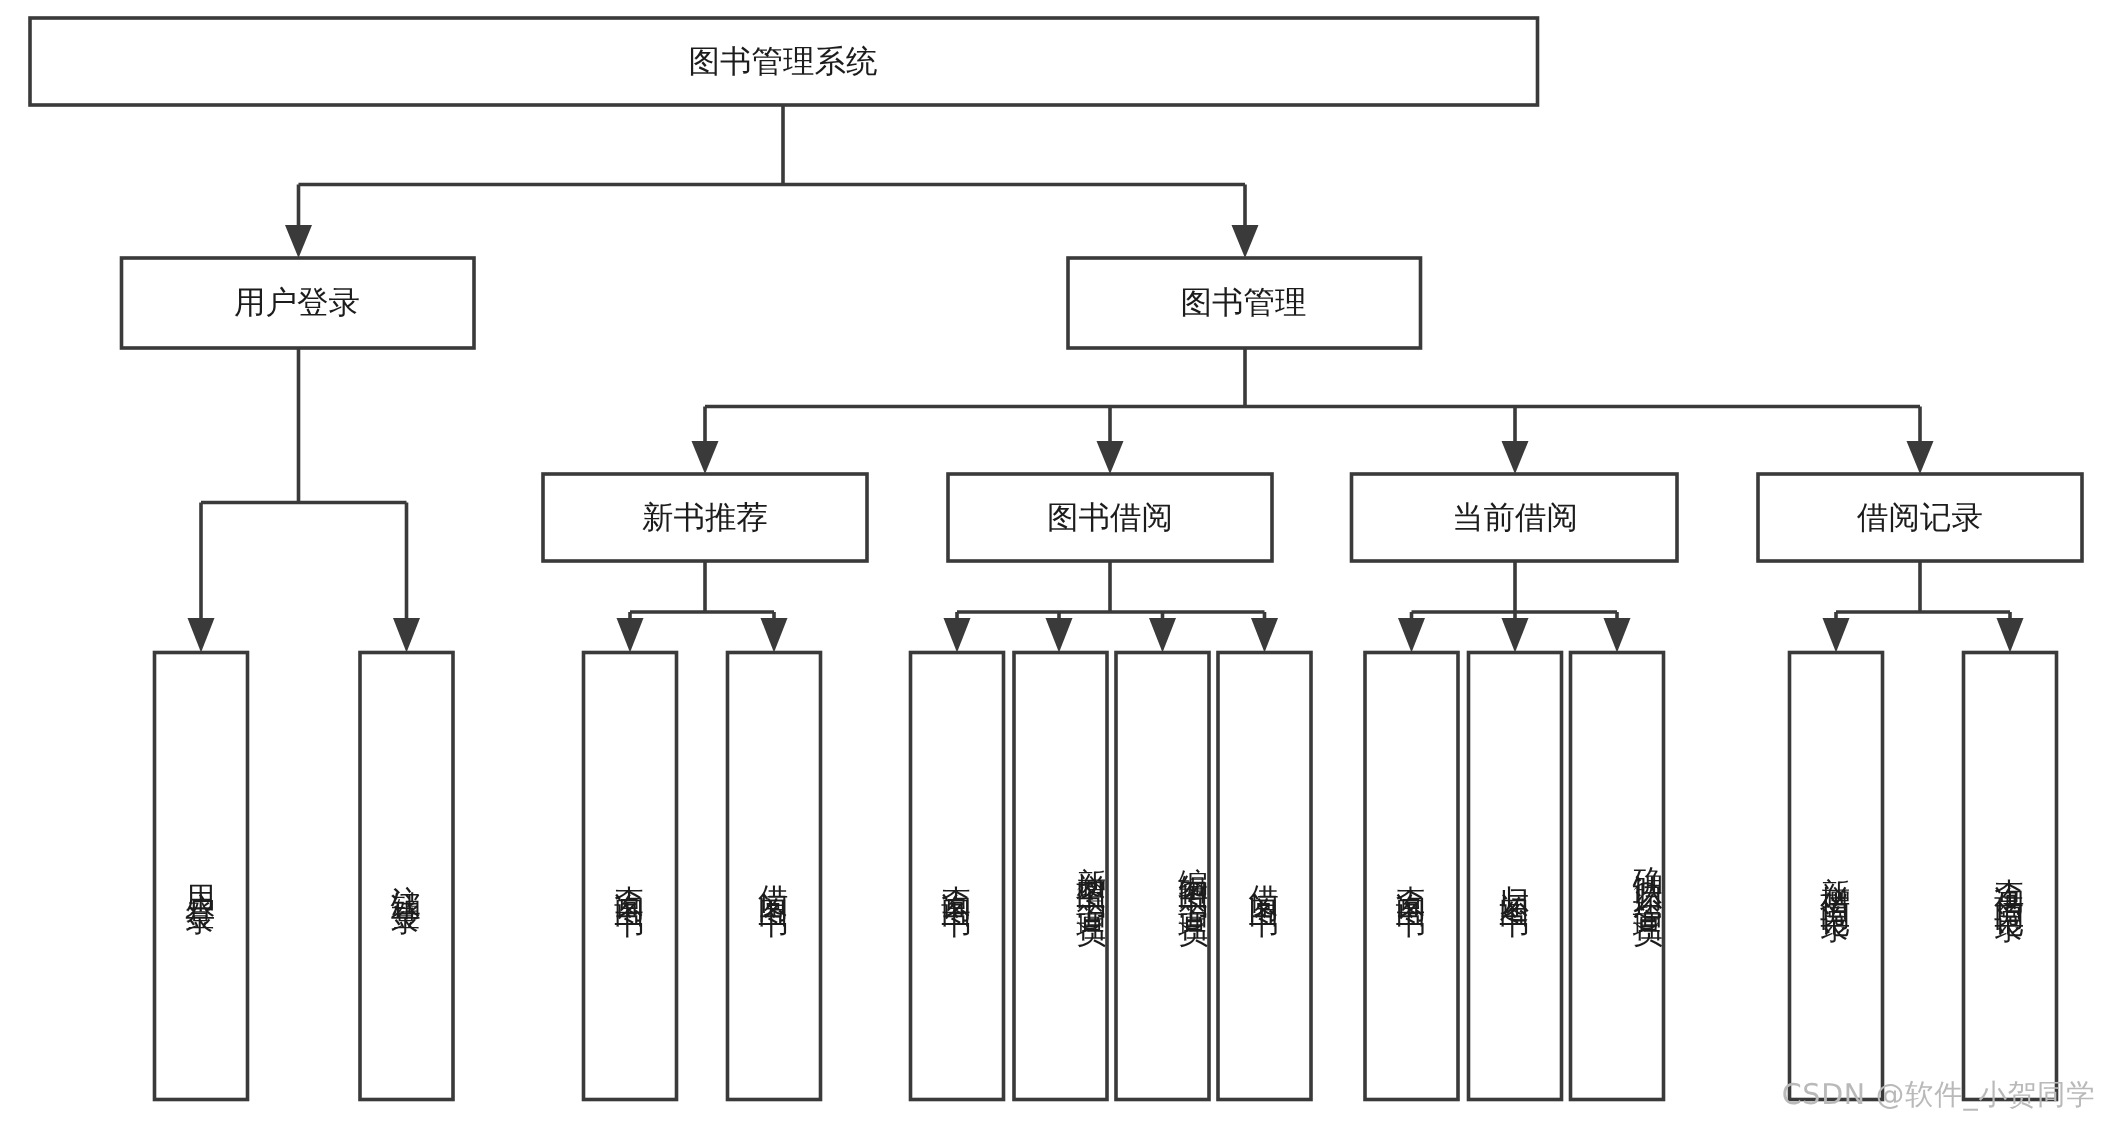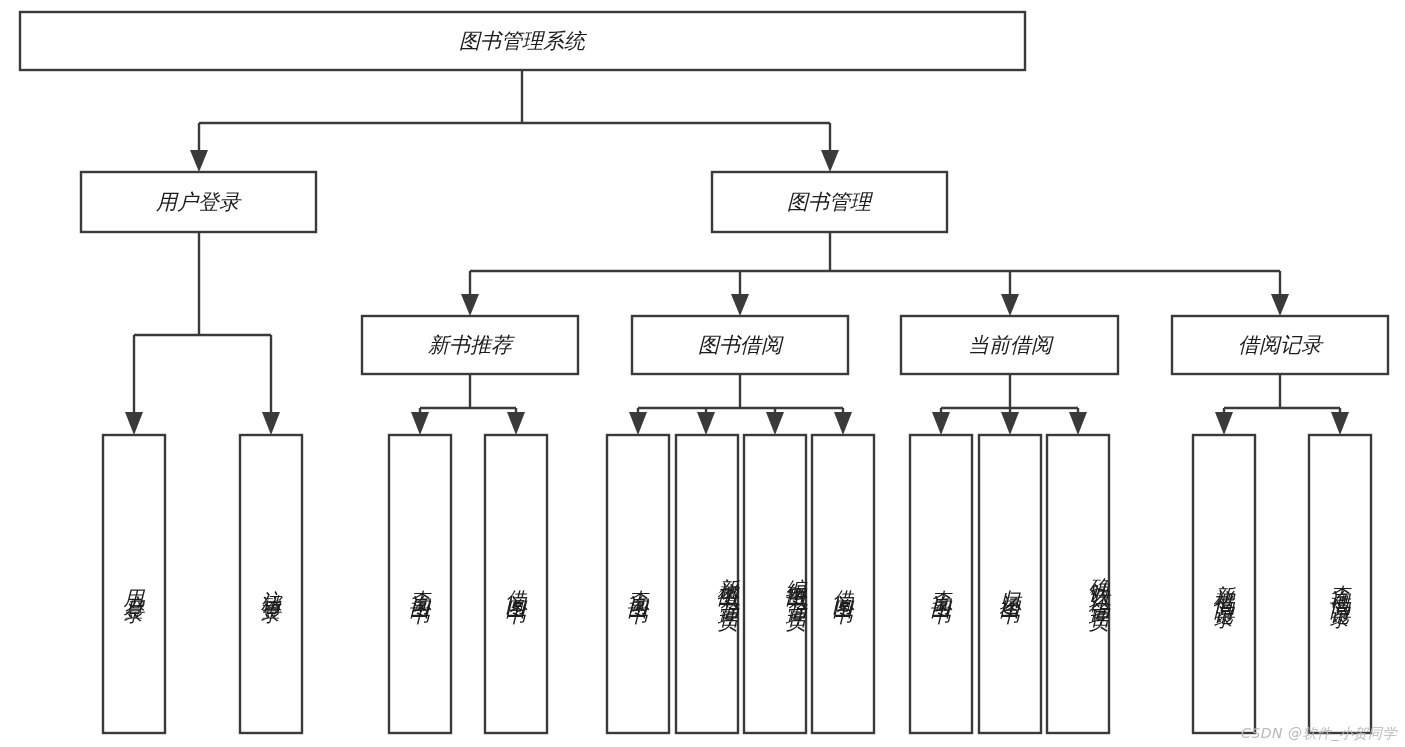--- a/index.html
+++ b/index.html
@@ -12,21 +12,20 @@
     height: 747px;
     font-family: "DejaVu Sans", "Liberation Sans", sans-serif;
     overflow: hidden;
     position: relative;
   }
   #diagram-root {
     position: relative;
     width: 1405px;
     height: 747px;
     background: #ffffff;
-    font-style: italic;
   }
   svg.flow {
     position: absolute;
     left: 0;
     top: 0;
     width: 1405px;
     height: 747px;
     display: block;
   }
   .node-rect {
@@ -62,21 +61,21 @@
     letter-spacing: 5px;
     text-align: center;
     white-space: nowrap;
     pointer-events: none;
   }
   .watermark {
     position: absolute;
     right: 8px;
     bottom: 4px;
     font-family: "DejaVu Sans", "Liberation Sans", sans-serif;
-    font-size: 14px;
+    font-size: 19px;
     color: #b9b9b9;
     white-space: nowrap;
     letter-spacing: 0.5px;
   }
 </style>
 </head>
 <body>
 
 <div id="diagram-root">
 

